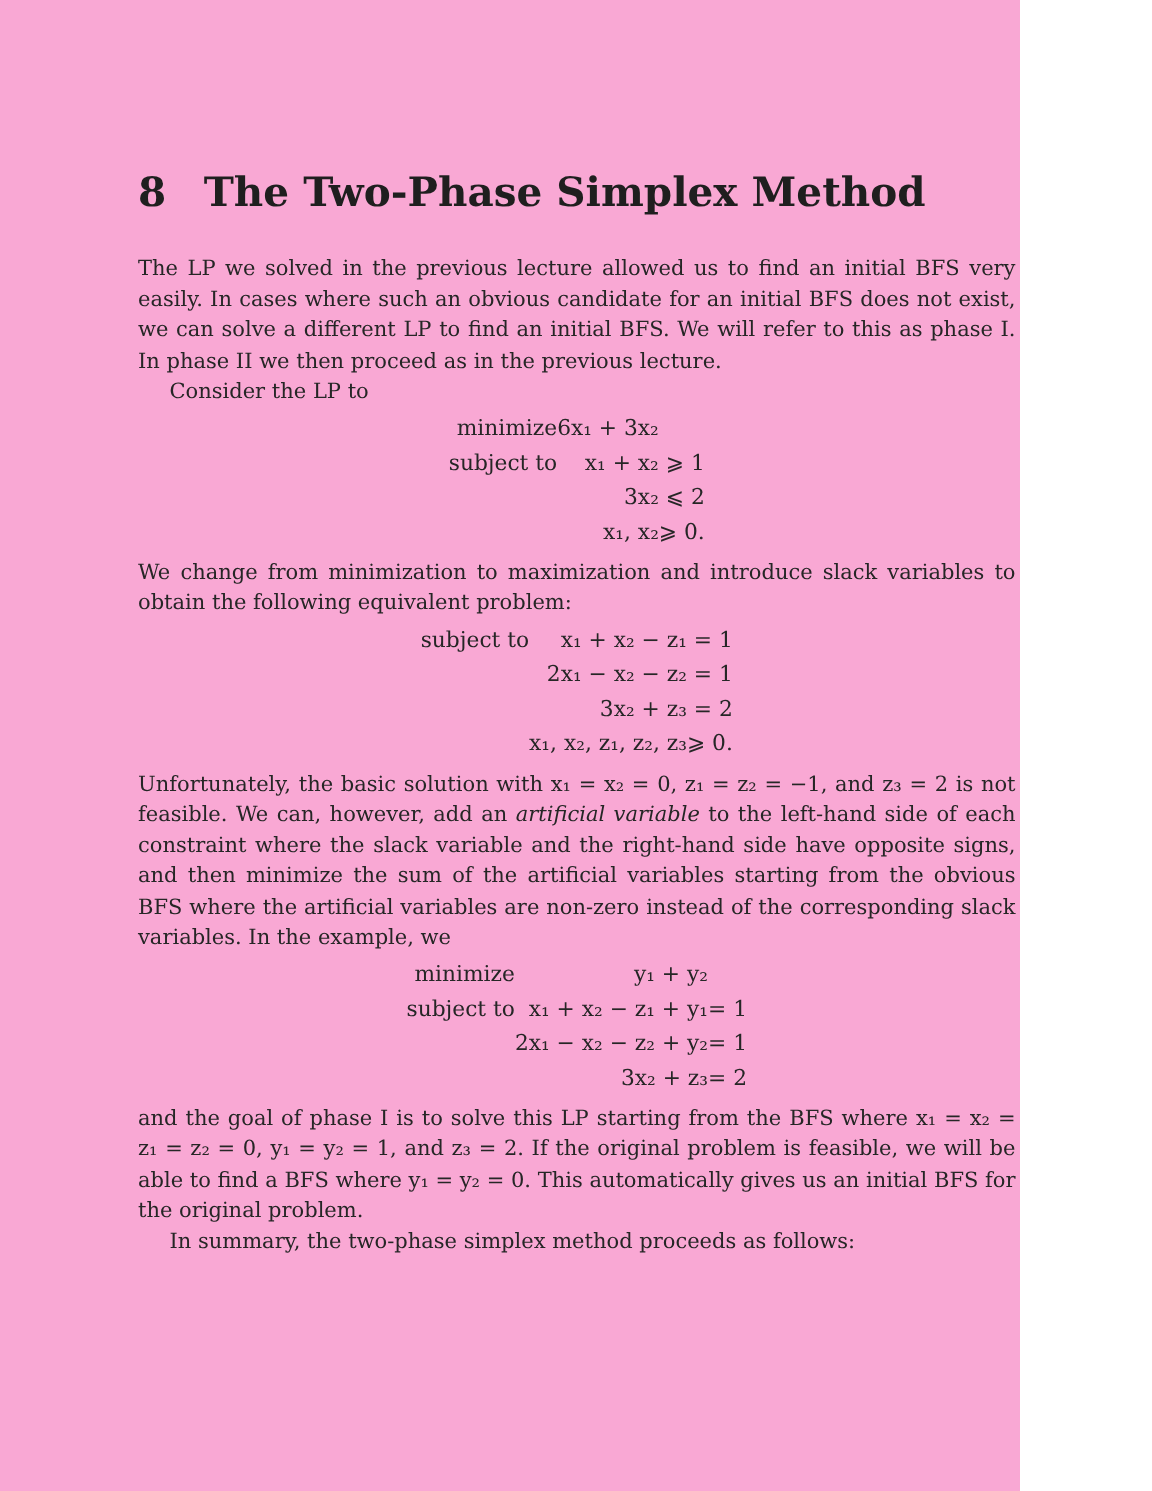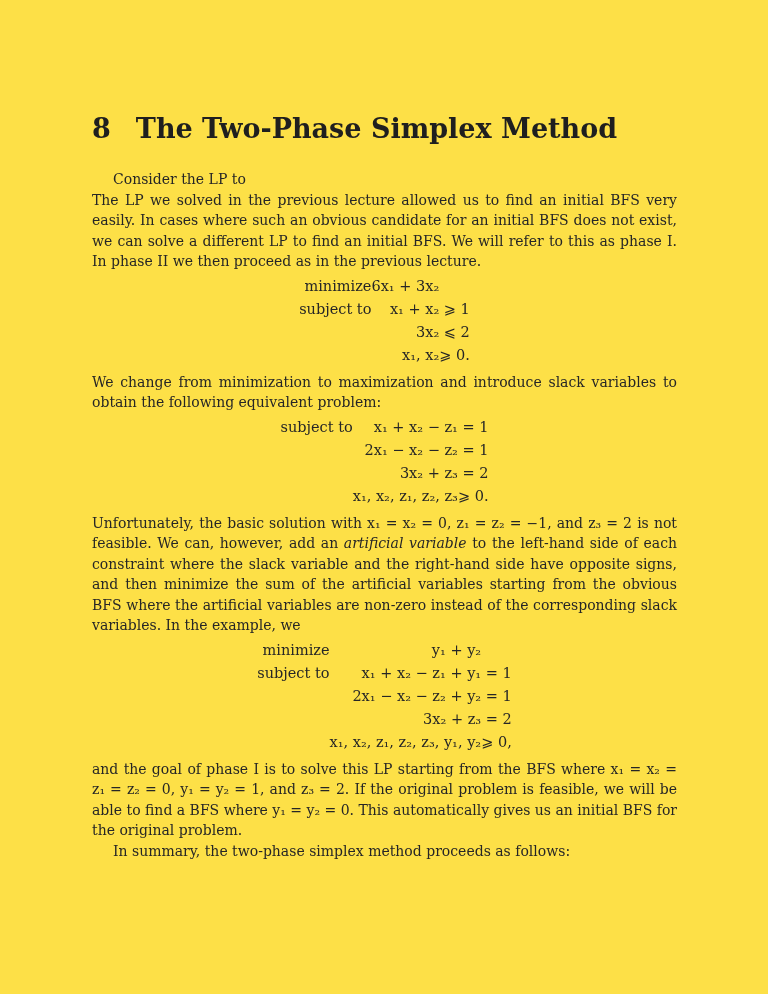--- a/index.html
+++ b/index.html
@@ -2,23 +2,23 @@
 <html><head>
 <meta charset="utf-8">
 <style>
   html, body {
     margin: 0;
     padding: 0;
     background: #ffffff;
   }
   .page {
     position: relative;
-    width: 768px;
+    width: 680px;
     height: 994px;
-    background: #fde047;
+    background: #f9a8d4;
     font-family: "DejaVu Serif", "Liberation Serif", serif;
     color: #262626;
     overflow: hidden;
   }
   .content {
     position: absolute;
     left: 92px;
     top: 112px;
     width: 585px;
   }
@@ -75,23 +75,23 @@
   }
 </style>
 </head>
 <body>
 
 <div class="page">
   <div class="content">
 
     <h1 class="title"><span class="secnum">8</span><span>The Two-Phase Simplex Method</span></h1>
 
+    <p class="para">The LP we solved in the previous lecture allowed us to find an initial BFS very easily. In cases where such an obvious candidate for an initial BFS does not exist, we can solve a different LP to find an initial BFS. We will refer to this as phase I. In phase II we then proceed as in the previous lecture.</p>
+
     <p class="para indent">Consider the LP to</p>
-
-    <p class="para">The LP we solved in the previous lecture allowed us to find an initial BFS very easily. In cases where such an obvious candidate for an initial BFS does not exist, we can solve a different LP to find an initial BFS. We will refer to this as phase I. In phase II we then proceed as in the previous lecture.</p>
 
     <div class="display">
       <table class="lp-table">
         <tbody>
             <tr>
           <td class="lbl">minimize</td>
           <td class="lhs">6x₁ + 3x₂</td>
           <td class="rel"></td>
         </tr>
         <tr>
@@ -160,25 +160,20 @@
         <tr>
           <td class="lbl"></td>
           <td class="lhs">2x₁ − x₂ − z₂ + y₂</td>
           <td class="rel">= 1</td>
         </tr>
         <tr>
           <td class="lbl"></td>
           <td class="lhs">3x₂ + z₃</td>
           <td class="rel">= 2</td>
         </tr>
-        <tr>
-          <td class="lbl"></td>
-          <td class="lhs">x₁, x₂, z₁, z₂, z₃, y₁, y₂</td>
-          <td class="rel">⩾ 0,</td>
-        </tr>
       </tbody>
         </table>
     </div>
 
     <p class="para">and the goal of phase I is to solve this LP starting from the BFS where x₁ = x₂ = z₁ = z₂ = 0, y₁ = y₂ = 1, and z₃ = 2. If the original problem is feasible, we will be able to find a BFS where y₁ = y₂ = 0. This automatically gives us an initial BFS for the original problem.</p>
 
     <p class="para indent">In summary, the two-phase simplex method proceeds as follows:</p>
 
   </div>
 

